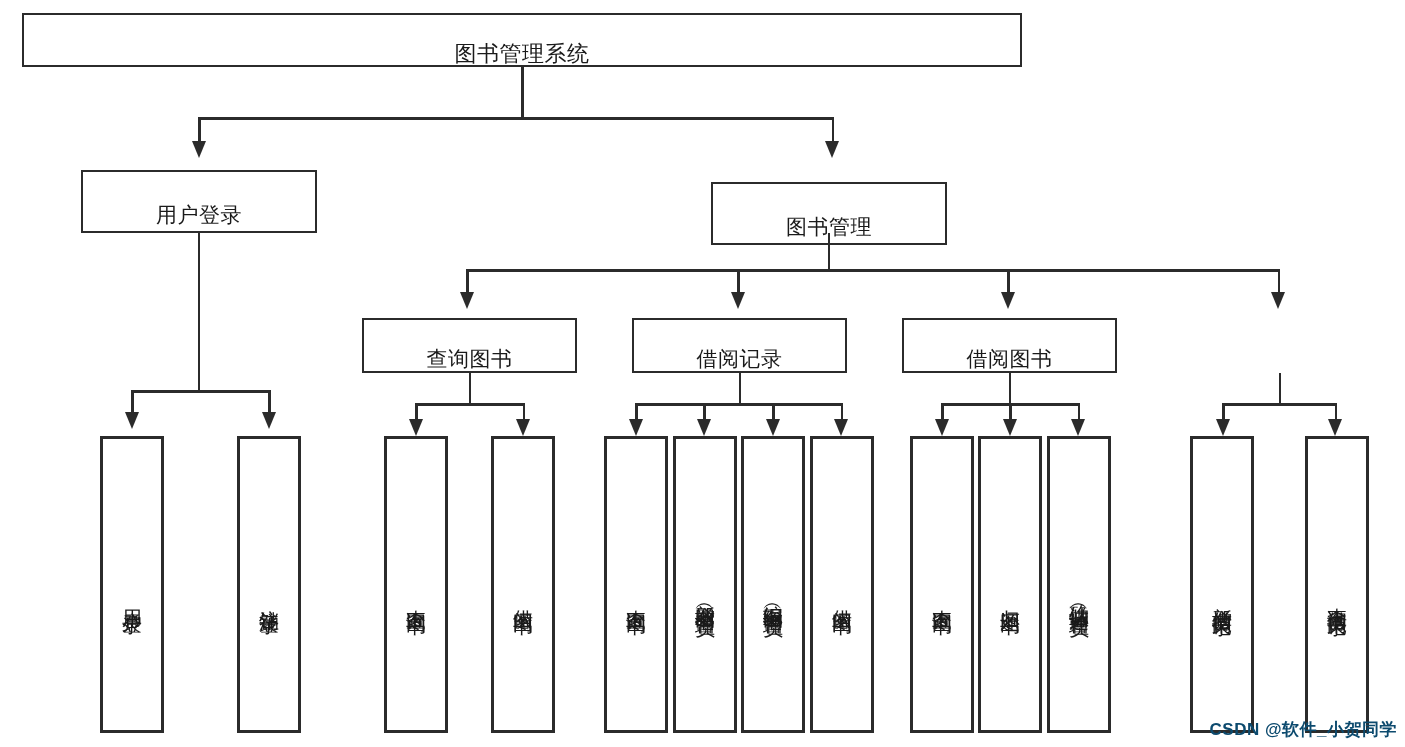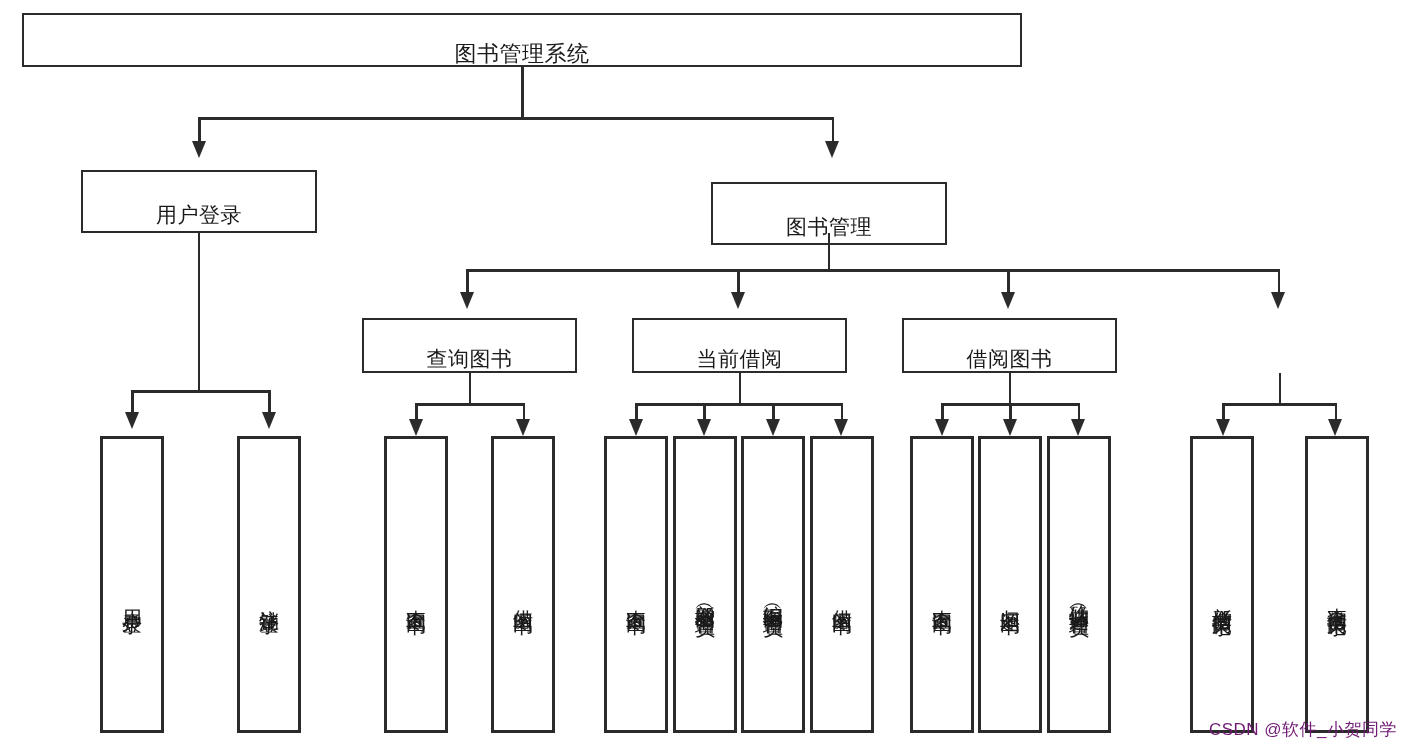--- a/index.html
+++ b/index.html
@@ -73,24 +73,25 @@
     border-right: 7.5px solid transparent;
     border-top: 17px solid #2b2b2b;
   }
 
   
   #watermark {
     position: absolute;
     right: 8px;
     bottom: 6px;
     font-size: 17px;
-    color: #701a75;
+    color: #0c4a6e;
     white-space: nowrap;
     letter-spacing: 0.5px;
     pointer-events: none;
+    font-weight: bold;
   }
 </style>
 </head>
 <body>
 
 <div id="canvas">
 
   <div class="node root" style="left:22px; top:13px; width:1000px; height:54px;">
     <span class="label">图书管理系统</span>
   </div>
@@ -132,21 +133,21 @@
   <div class="ln v" style="left:1007px; top:269px; width:2.5px; height:25px;"></div>
   <div class="arrow" style="left:1000.5px; top:292px;"></div>
 
   <div class="ln v" style="left:1277.5px; top:269px; width:2.5px; height:25px;"></div>
   <div class="arrow" style="left:1271px; top:292px;"></div>
 
   <div class="node level3" style="left:362px; top:318px; width:215px; height:55px;">
     <span class="label">查询图书</span>
   </div>
   <div class="node level3" style="left:632px; top:318px; width:215px; height:55px;">
-    <span class="label">当前借阅</span>
+    <span class="label">借阅记录</span>
   </div>
   <div class="node level3" style="left:902px; top:318px; width:215px; height:55px;">
     <span class="label">借阅图书</span>
   </div>
 
   <div class="ln v" style="left:468.5px; top:373px; width:2.5px; height:30px;"></div>
   <div class="ln h" style="left:415px; top:403px; width:110px; height:2.5px;"></div>
   <div class="ln v" style="left:415px; top:403px; width:2.5px; height:18px;"></div>
   <div class="arrow" style="left:408.5px; top:419px;"></div>
   <div class="ln v" style="left:522.5px; top:403px; width:2.5px; height:18px;"></div>

